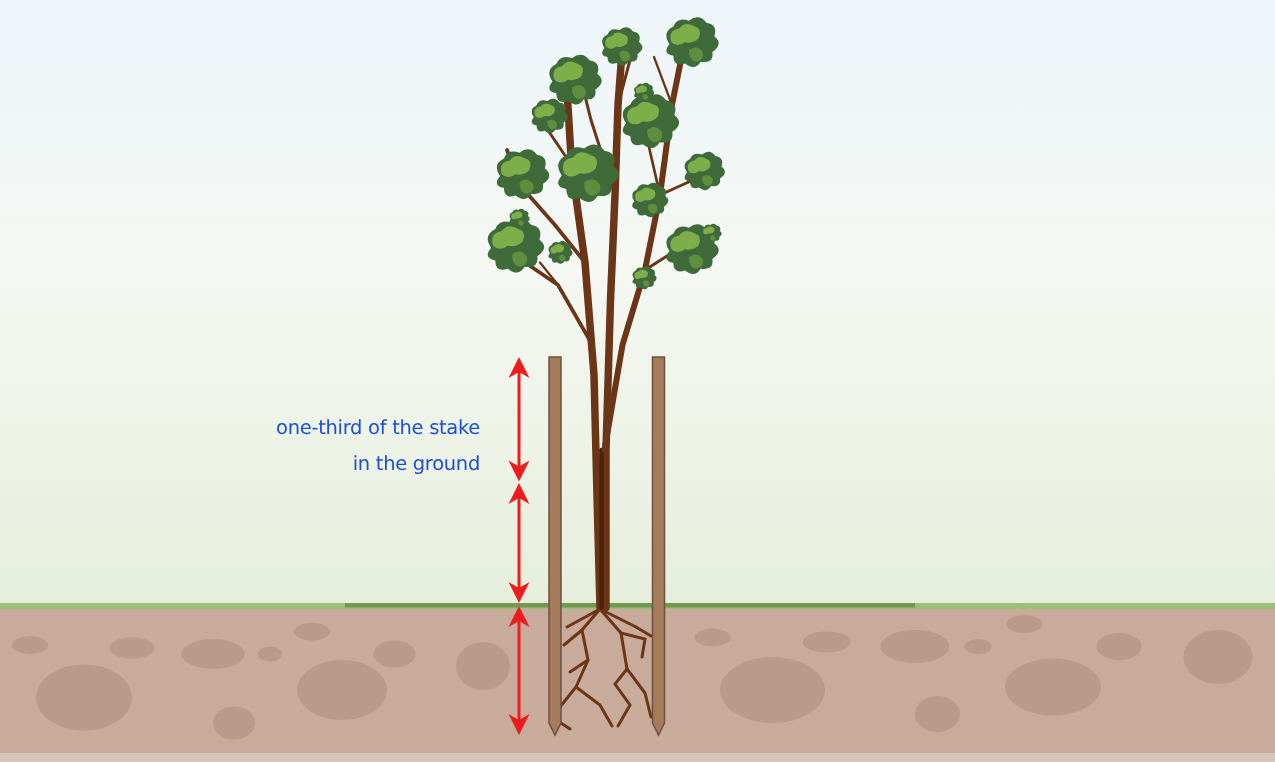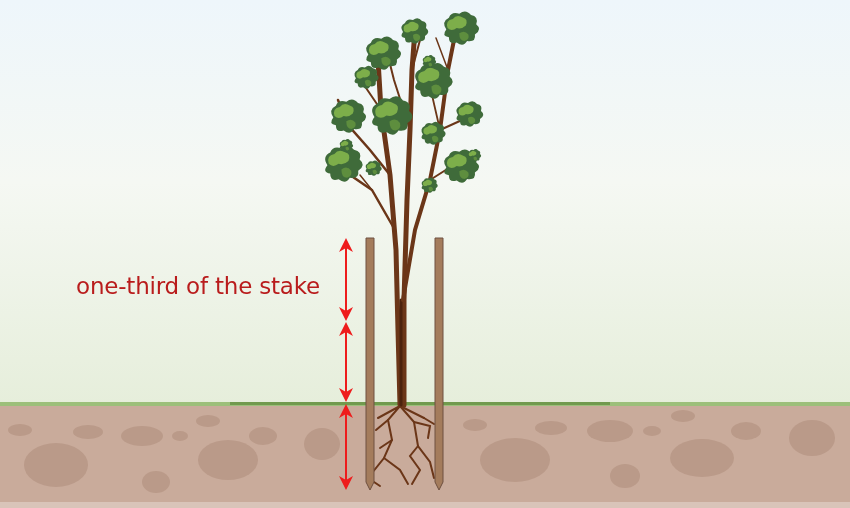--- a/index.html
+++ b/index.html
@@ -1,21 +1,21 @@
 <!DOCTYPE html>
 <html><head>
 <meta charset="utf-8">
 <style>
   html, body { margin: 0; padding: 0; }
   body { width: 850px; height: 508px; overflow: hidden; font-family: "DejaVu Sans", sans-serif; }
   .scene { position: relative; width: 850px; height: 508px; }
   .scene svg { position: absolute; left: 0; top: 0; }
   .caption {
     position: absolute; right: 530px; top: 274px;
-    text-align: right; font-size: 23px; line-height: 24px; color: #b91c1c;
+    text-align: right; font-size: 13px; line-height: 24px; color: #1d4ed8;
     font-family: "DejaVu Sans", sans-serif; letter-spacing: -0.2px;
   }
 </style>
 </head>
 <body>
 
 <div class="scene">
   <svg width="850" height="508" viewBox="0 0 850 508">
     <defs>
       <linearGradient id="sky" x1="0" y1="0" x2="0" y2="1">
@@ -126,14 +126,15 @@
       <g>
         <line x1="346" y1="414" x2="346" y2="480" stroke-width="2"></line>
         <path d="M346,404 L339,418 L346,414 L353,418 Z" stroke="none"></path>
         <path d="M346,490 L339,476 L346,480 L353,476 Z" stroke="none"></path>
       </g>
     </g>
   </svg>
 
   <div class="caption">
     <div>one-third of the stake</div>
+    <div>in the ground</div>
   </div>
 </div>
 
 </body></html>

